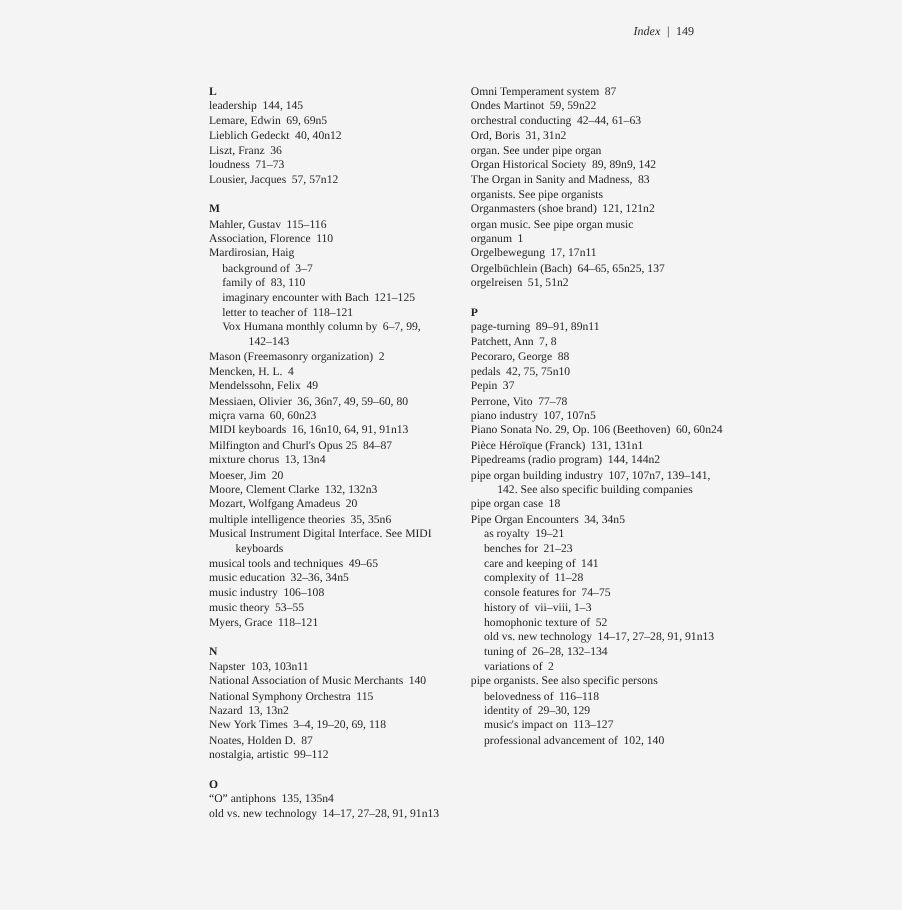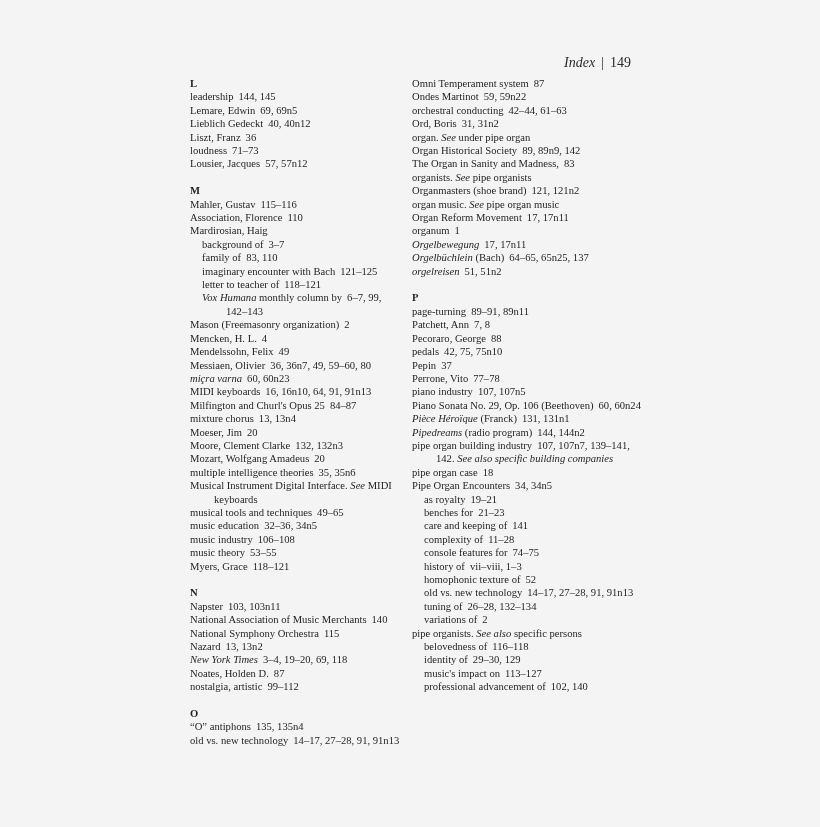--- a/index.html
+++ b/index.html
@@ -7,51 +7,51 @@
     width: 820px; height: 827px;
     background: #f4f4f4;
     position: relative;
     overflow: hidden;
     font-family: "Liberation Serif", "DejaVu Serif", serif;
     color: #1f1f1f;
     font-size: 10.6px;
   }
   .running-head {
     position: absolute;
-    top: 55px; right: 189px;
-    font-size: 14px;
+    top: 23px; right: 189px;
+    font-size: 11px;
     color: #2a2a2a;
     white-space: nowrap;
   }
   .running-head .title { font-style: italic; }
   .running-head .sep { margin: 0 6px; }
   .col {
     position: absolute;
     top: 77px;
   }
   .col-left { left: 190px; width: 215px; }
-  .col-right { left: 412px; width: 230px; }
+  .col-right { left: 428px; width: 230px; }
   .group { margin-bottom: 13.4px; }
   .letter {
     font-weight: bold;
     line-height: 13.4px;
     margin-bottom: 0px;
     display: block;
   }
   .entry {
     line-height: 13.4px;
     padding-left: 24px;
     text-indent: -24px;
     white-space: normal;
   }
   .entry.sub {
     padding-left: 36px;
     text-indent: -24px;
   }
-  .it { font-style: italic; }
+  .it { }
   .loc { margin-left: 5px; }
 </style>
 </head>
 <body>
 
 <div class="running-head">
   <span class="title">Index</span><span class="sep">|</span><span>149</span>
 </div>
 
 <div class="col col-left" id="col-left">
@@ -114,21 +114,20 @@
       <div class="entry"><span>Omni Temperament system</span><span class="loc">87</span></div>
       <div class="entry"><span>Ondes Martinot</span><span class="loc">59, 59n22</span></div>
       <div class="entry"><span>orchestral conducting</span><span class="loc">42–44, 61–63</span></div>
       <div class="entry"><span>Ord, Boris</span><span class="loc">31, 31n2</span></div>
       <div class="entry"><span>organ.</span> <span class="it">See</span> <span>under pipe organ</span></div>
       <div class="entry"><span>Organ Historical Society</span><span class="loc">89, 89n9, 142</span></div>
       <div class="entry"><span>The Organ in Sanity and Madness,</span><span class="loc">83</span></div>
       <div class="entry"><span>organists.</span> <span class="it">See</span> <span>pipe organists</span></div>
       <div class="entry"><span>Organmasters (shoe brand)</span><span class="loc">121, 121n2</span></div>
       <div class="entry"><span>organ music.</span> <span class="it">See</span> <span>pipe organ music</span></div>
-      <div class="entry"><span>Organ Reform Movement</span><span class="loc">17, 17n11</span></div>
       <div class="entry"><span>organum</span><span class="loc">1</span></div>
       <div class="entry"><span class="it">Orgelbewegung</span><span class="loc">17, 17n11</span></div>
       <div class="entry"><span class="it">Orgelbüchlein</span><span> (Bach)</span><span class="loc">64–65, 65n25, 137</span></div>
       <div class="entry"><span class="it">orgelreisen</span><span class="loc">51, 51n2</span></div>
     </div>
     <div class="group">
       <div class="letter">P</div>
       <div class="entry"><span>page-turning</span><span class="loc">89–91, 89n11</span></div>
       <div class="entry"><span>Patchett, Ann</span><span class="loc">7, 8</span></div>
       <div class="entry"><span>Pecoraro, George</span><span class="loc">88</span></div>

